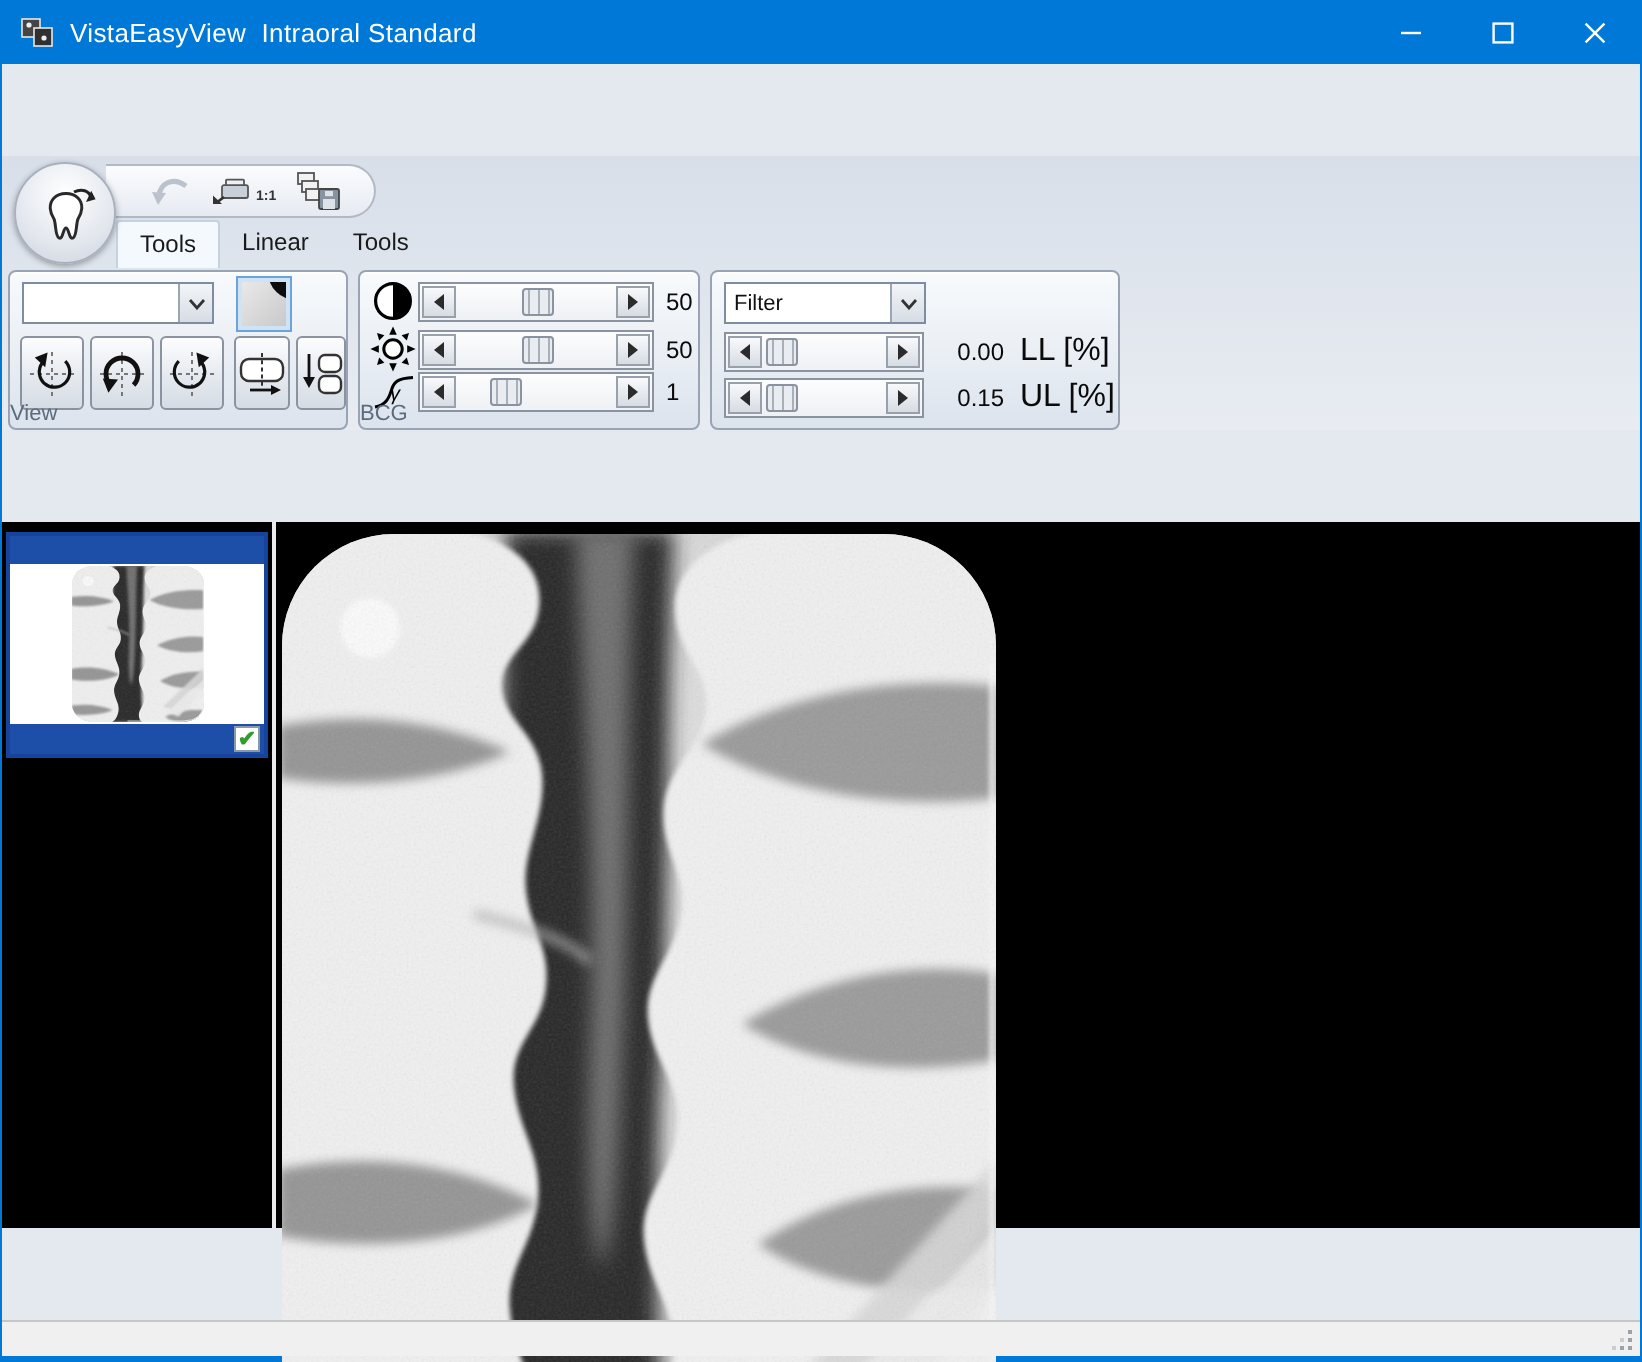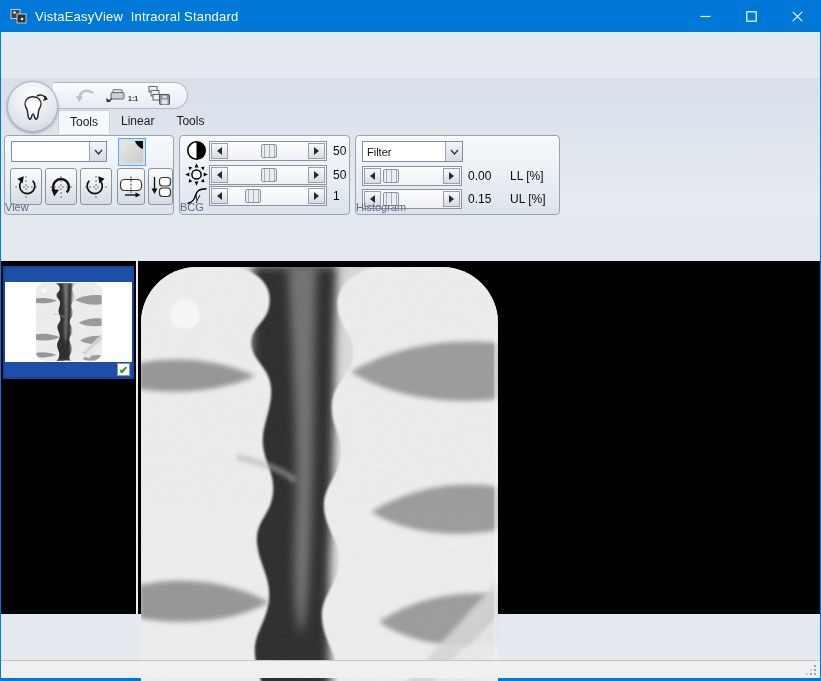--- a/index.html
+++ b/index.html
@@ -61,22 +61,22 @@
     background:linear-gradient(#fdfdfd,#eef1f5); display:flex; align-items:center; }
   .slider.w100 { width:100px; }
   .s-btn { width:17px; height:16px; margin:0 1px; border:1px solid #98a0ac;
     background:linear-gradient(#f8f9fb,#d7dce3); display:flex; align-items:center; justify-content:center; flex:0 0 auto; }
   .s-right { margin-left:auto; }
   .tri-l { width:0; height:0; border-top:4px solid transparent; border-bottom:4px solid transparent; border-right:5px solid #2b2b2b; }
   .tri-r { width:0; height:0; border-top:4px solid transparent; border-bottom:4px solid transparent; border-left:5px solid #2b2b2b; }
   .s-thumb { position:absolute; top:2px; width:16px; height:14px; border:1px solid #8b93a0; border-radius:2px;
     background:repeating-linear-gradient(90deg,#e9edf2 0 2px,#a8b0ba 2px 3px,#e9edf2 3px 5px); }
   .s-val { margin-left:6px; font-size:12px; color:#0a0a0a; }
-  .h-val { width:34px; font-size:12px; color:#0a0a0a; margin-left:6px; }
-  .h-unit { font-size:12px; color:#0a0a0a; margin-left:8px; white-space:pre; }
+  .h-val { width:34px; text-align:right; font-size:12px; color:#0a0a0a; margin-left:6px; }
+  .h-unit { font-size:16px; color:#0a0a0a; margin-left:8px; white-space:pre; }
 
   
   .content { flex:1 1 auto; display:flex; background:#000; min-height:0; }
   .thumb-panel { width:137px; flex:0 0 auto; border-right:2px solid #ececec; background:#000; padding-top:3px; }
   .thumb-item { width:131px; margin:2px auto 0; border:2px solid #16449c; background:#fff; }
   .thumb-head { height:14px; background:#1d4fa8; }
   .thumb-body { height:80px; display:flex; align-items:center; justify-content:center; background:#fff; }
   .thumb-foot { height:15px; background:#1d4fa8; display:flex; justify-content:flex-end; align-items:center; padding-right:2px; }
   .check { width:13px; height:13px; background:#fff; border:1px solid #8899aa; color:#2f9e2f;
     font-size:11px; line-height:12px; text-align:center; font-weight:bold; }
@@ -379,21 +379,20 @@
                 <span class="tri-l"></span>
               </span>
             <span class="s-thumb" style="left:20px"></span>
             <span class="s-btn s-right">
                 <span class="tri-r"></span>
               </span>
           </div>
           <span class="h-val">0.15</span>
           <span class="h-unit">UL [%]</span>
         </div>
-        <div class="group-label">Histogram</div>
       </div>
 
     </div>
   </div>
 
   <div class="content">
     <div class="thumb-panel">
       <div class="thumb-item">
         <div class="thumb-head"></div>
         <div class="thumb-body">

